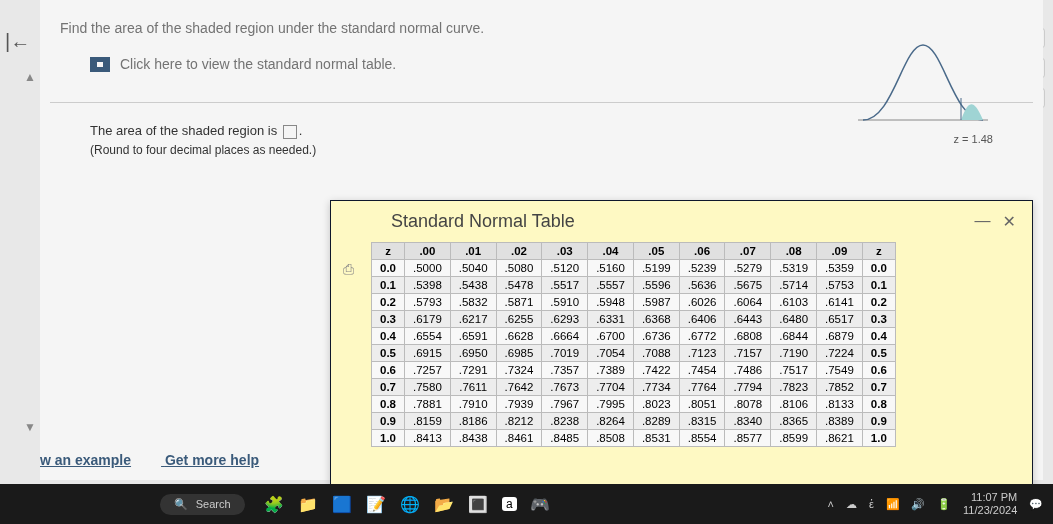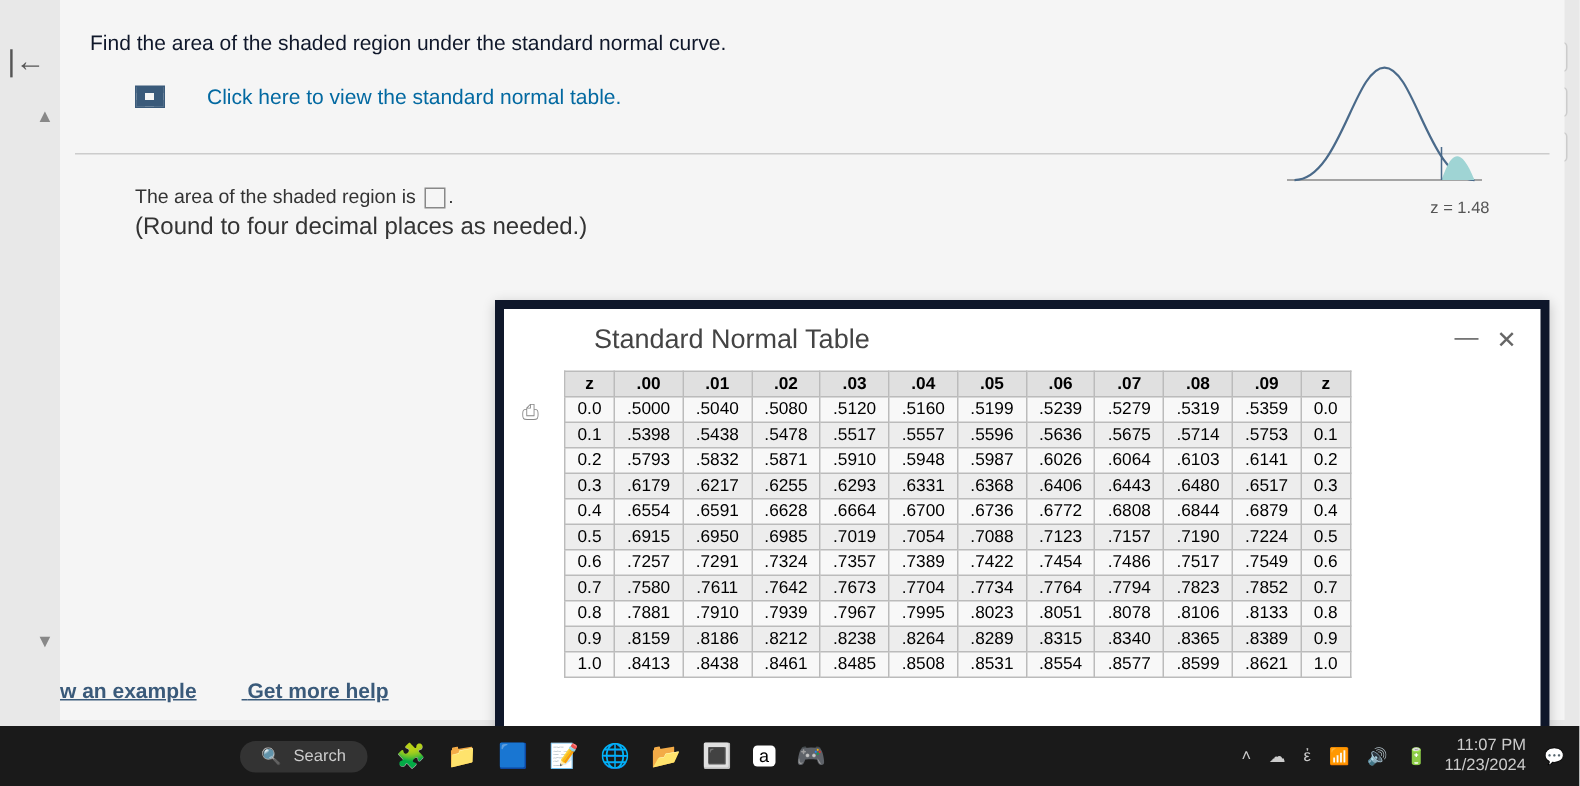--- a/index.html
+++ b/index.html
@@ -3,44 +3,44 @@
 <meta charset="utf-8">
 <style>
 * { box-sizing: border-box; margin: 0; padding: 0; }
 body { font-family: Arial, sans-serif; font-size: 13px; background: #e8e8e8; width: 1053px; height: 524px; overflow: hidden; position: relative; }
 .main-area { background: #f5f5f5; position: absolute; left: 40px; top: 0; right: 10px; height: 480px; }
 .back-icon { position: absolute; left: 5px; top: 30px; font-size: 20px; color: #555; }
 .scroll-up { position: absolute; left: 24px; top: 70px; color: #888; font-size: 12px; }
 .scroll-down { position: absolute; left: 24px; top: 420px; color: #888; font-size: 12px; }
 .right-tools { position: absolute; right: 8px; top: 28px; display: flex; flex-direction: column; gap: 10px; }
 .right-tools span { width: 20px; height: 20px; display: flex; align-items: center; justify-content: center; color: #666; font-size: 14px; border: 1px solid #ccc; border-radius: 3px; background: #f0f0f0; }
-.question { padding: 20px 20px 10px 20px; color: #0f172a; font-size: 14px; }
-.link-row { padding: 10px 20px 30px 50px; color: #0369a1; font-size: 14px; display: flex; align-items: center; gap: 28px; }
+.question { padding: 20px 20px 10px 20px; color: #737373; font-size: 14px; }
+.link-row { padding: 10px 20px 30px 50px; color: #737373; font-size: 14px; display: flex; align-items: center; gap: 10px; }
 .table-icon { width: 20px; height: 15px; background: linear-gradient(#3a5a7a 33%, transparent 33%, transparent 66%, #3a5a7a 66%), linear-gradient(90deg, #3a5a7a 33%, transparent 33%, transparent 66%, #3a5a7a 66%); background-size: 100% 100%; border: 1px solid #3a5a7a; display: inline-block; }
 .divider { border-top: 1px solid #ccc; margin: 0 10px; }
 .answer-area { padding: 20px 20px 10px 50px; color: #333; font-size: 13px; }
 .answer-area .box { display: inline-block; width: 14px; height: 14px; border: 1px solid #888; vertical-align: middle; margin: 0 2px; }
-.round-note { font-size: 16px; color: #333; margin-top: 4px; }
+.round-note { font-size: 12px; color: #333; margin-top: 4px; }
 .bottom-links { position: absolute; left: 0; bottom: 12px; font-size: 14px; color: #3a5a7a; font-weight: bold; text-decoration: underline; }
 .bottom-links span { margin-right: 30px; }
 .curve-box { position: absolute; right: 50px; top: 30px; width: 140px; height: 120px; }
 .curve-box svg { width: 140px; height: 100px; }
 .curve-label { font-size: 11px; color: #555; text-align: right; margin-top: 0; }
-.modal { position: absolute; left: 330px; top: 200px; right: 20px; bottom: 6px; background: #ffffff; border: 6px solid #0f172a; box-shadow: 0 2px 8px rgba(0,0,0,0.2); }
+.modal { position: absolute; left: 330px; top: 200px; right: 20px; bottom: 6px; background: #fef9c3; border: 1px solid #0f172a; box-shadow: 0 2px 8px rgba(0,0,0,0.2); }
 .modal-header { display: flex; justify-content: space-between; align-items: center; padding: 10px 16px 6px 60px; }
 .modal-title { font-size: 18px; color: #444; font-weight: normal; }
 .modal-ctrls { display: flex; gap: 12px; color: #666; font-size: 16px; }
 .table-wrap { padding: 4px 10px 4px 40px; }
 .print-icon { position: absolute; left: 12px; top: 60px; color: #888; font-size: 14px; }
 table.znorm { border-collapse: collapse; font-size: 11.5px; }
 table.znorm th, table.znorm td { border: 1px solid #bbb; padding: 2px 8px; text-align: center; }
 table.znorm th { background: #e0e0e0; font-weight: bold; }
 table.znorm tr:nth-child(even) td { background: #ededed; }
 table.znorm tr:nth-child(odd) td { background: #f8f8f8; }
-table.znorm td.hcell { background: #e0e0e0; font-weight: normal; }
+table.znorm td.hcell { background: #e0e0e0; font-weight: bold; }
 .taskbar { position: absolute; left: 0; right: 0; bottom: 0; height: 40px; background: #1a1a1a; display: flex; align-items: center; padding: 0 10px; color: #ccc; font-size: 11px; }
 .taskbar .search { background: #333; border-radius: 16px; padding: 4px 14px; display: flex; align-items: center; gap: 8px; margin-left: 150px; }
 .taskbar .tray { margin-left: auto; display: flex; align-items: center; gap: 12px; }
 .taskbar .clock { text-align: right; line-height: 1.2; }
 .taskbar .apps { display: flex; gap: 14px; margin-left: 20px; align-items: center; }
 .taskbar .apps span { font-size: 16px; }
 </style>
 </head>
 <body>
 

